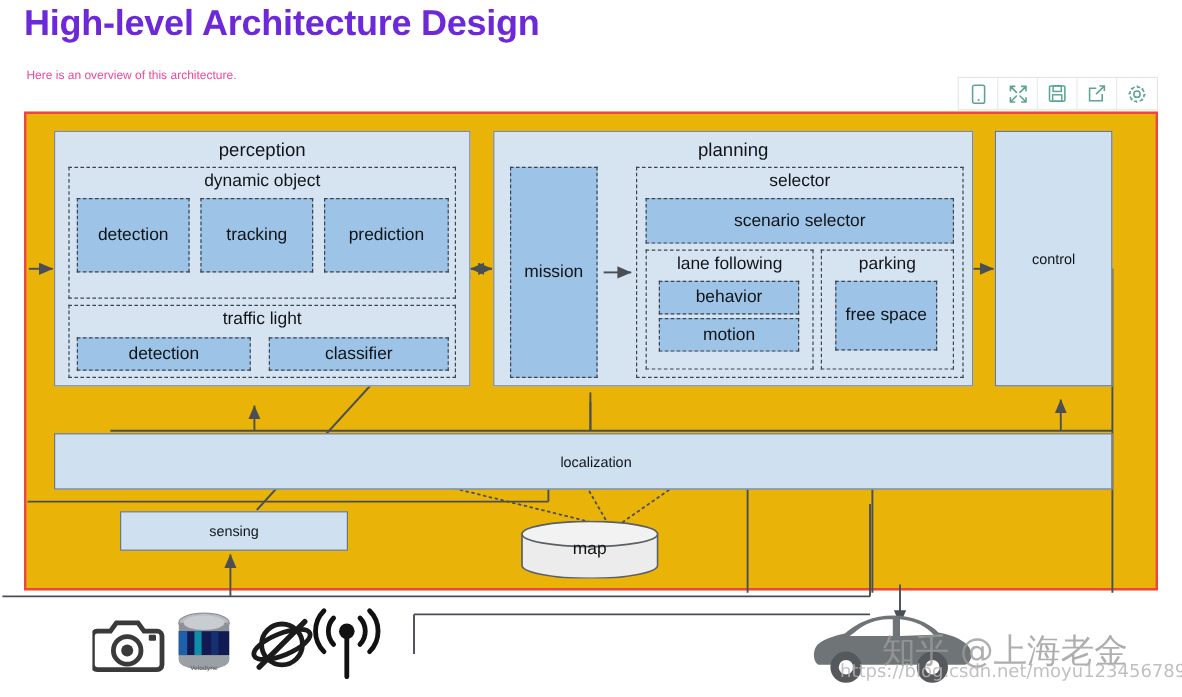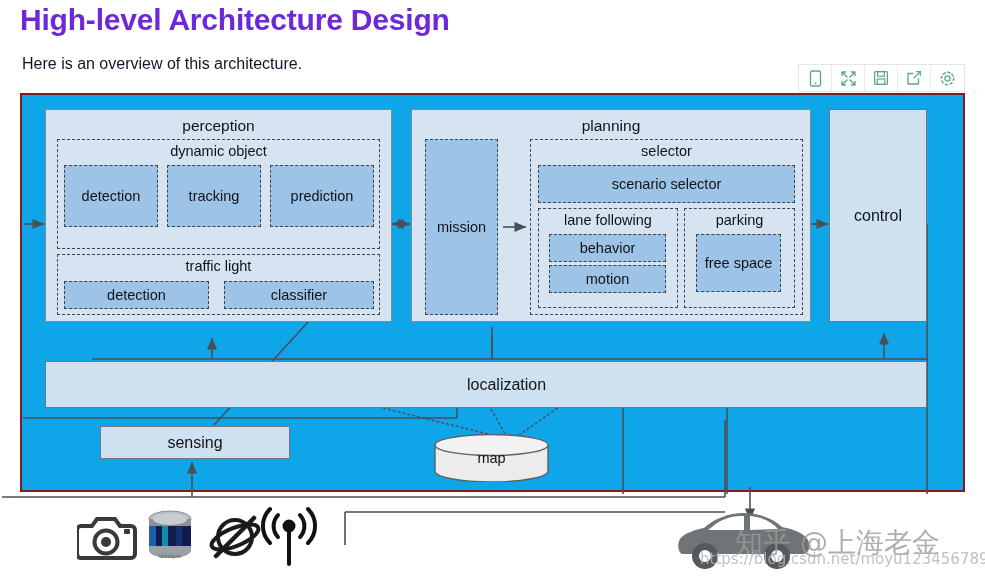--- a/index.html
+++ b/index.html
@@ -12,42 +12,42 @@
   #root { position: relative; width: 985px; height: 581px; }
 
   
   .page-title {
     position: absolute; left: 20px; top: 0px;
     font-size: 30px; font-weight: 600; color: #6d28d9;
     letter-spacing: -0.2px; line-height: 40px;
   }
   .page-sub {
     position: absolute; left: 22px; top: 54px;
-    font-size: 16px; color: #0f172a; line-height: 20px;
+    font-size: 10px; color: #ec4899; line-height: 20px;
   }
 
   
   .toolbar {
     position: absolute; right: 20px; top: 64px;
     display: flex; align-items: stretch;
     border: 1px solid #e2e6e8; background: #fff;
     height: 28px;
   }
   .tb-btn {
     width: 33px; display: flex; align-items: center; justify-content: center;
     border-right: 1px solid #e8ecee; color: #5aa491;
   }
   .tb-btn:last-child { border-right: none; }
   .tb-btn svg { display: block; }
 
   
   .frame {
     position: absolute; left: 20px; top: 93px;
     width: 945px; height: 399px;
-    border: 2px solid #7f1d1d; background: #0ea5e9;
+    border: 2px solid #ef4444; background: #eab308;
   }
 
   
   .blk {
     position: absolute;
     display: flex; align-items: center; justify-content: center;
     text-align: center; color: #101418;
     font-family: "Liberation Sans", sans-serif;
   }
   .grp {               
@@ -59,21 +59,21 @@
     background: #d6e4f2; border: 1.5px dashed #3d4450;
     align-items: flex-start; justify-content: center;
   }
   .dash > .dash-title { margin-top: 3px; font-size: 14.5px; }
   .leaf {              
     background: #9dc3e6; border: 1.5px dashed #3d4450;
     font-size: 14.5px;
   }
   .solidbox {          
     background: #cfe0f1; border: 1px solid #6d7884;
-    font-size: 16px;
+    font-size: 12px;
   }
 
   
   .cyl { position: absolute; }
   .cyl .lbl {
     position: absolute; left: 0; top: 0; width: 100%; height: 100%;
     display: flex; align-items: center; justify-content: center;
     font-size: 14.5px; color: #101418; padding-top: 0;
   }
 

